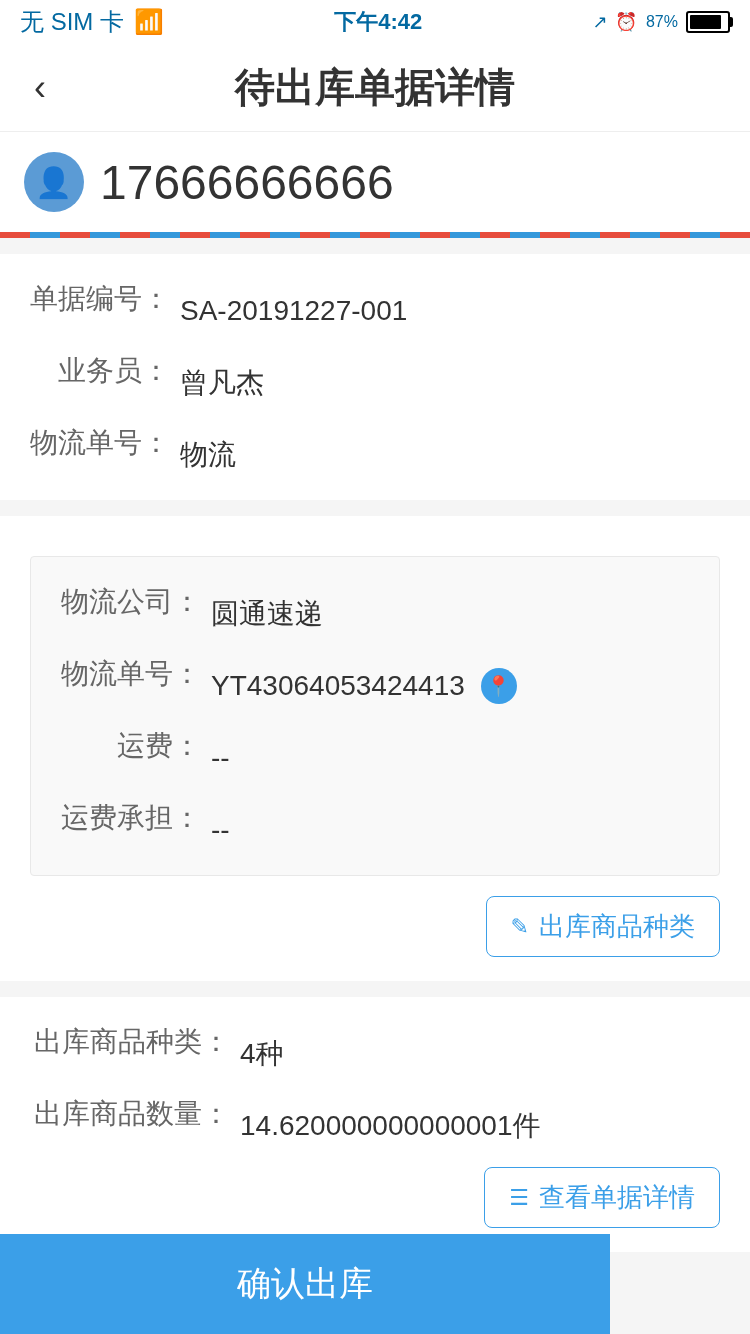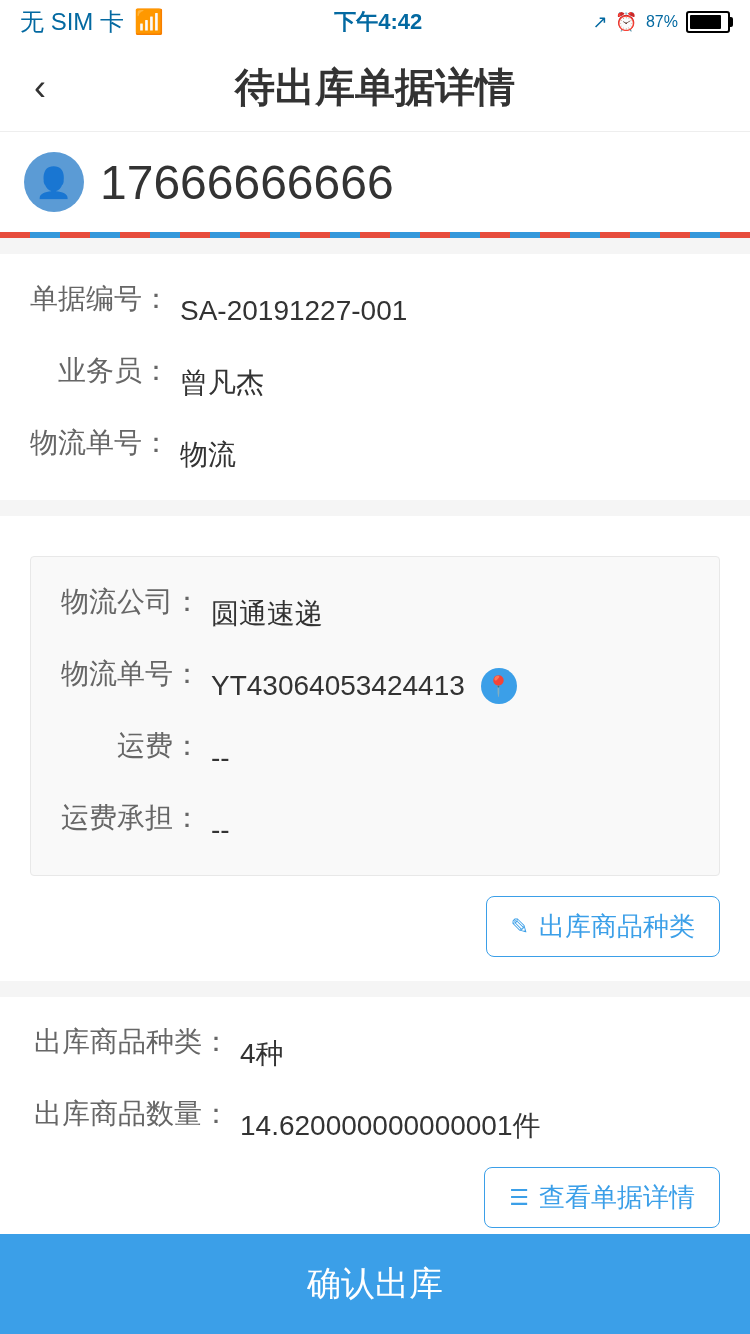--- a/index.html
+++ b/index.html
@@ -186,21 +186,21 @@
       display: flex;
       justify-content: flex-end;
       margin-top: 20px;
     }
 
     
     .confirm-bar {
       position: fixed;
       bottom: 0;
       left: 0;
-      width: 750px;
+      width: 610px;
       height: 100px;
       background: #3b9fe8;
       display: flex;
       align-items: center;
       justify-content: center;
       cursor: pointer;
     }
     .confirm-text {
       color: #fff;
       font-size: 34px;

